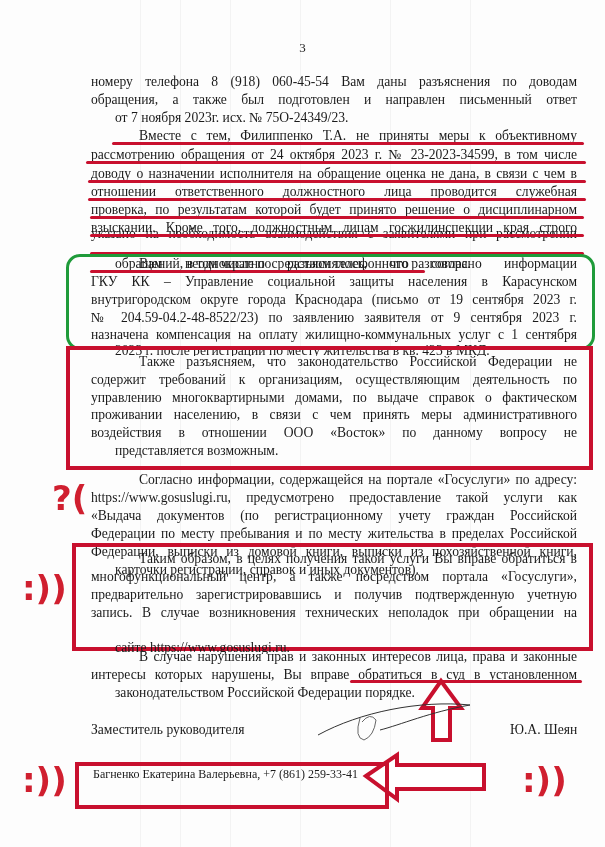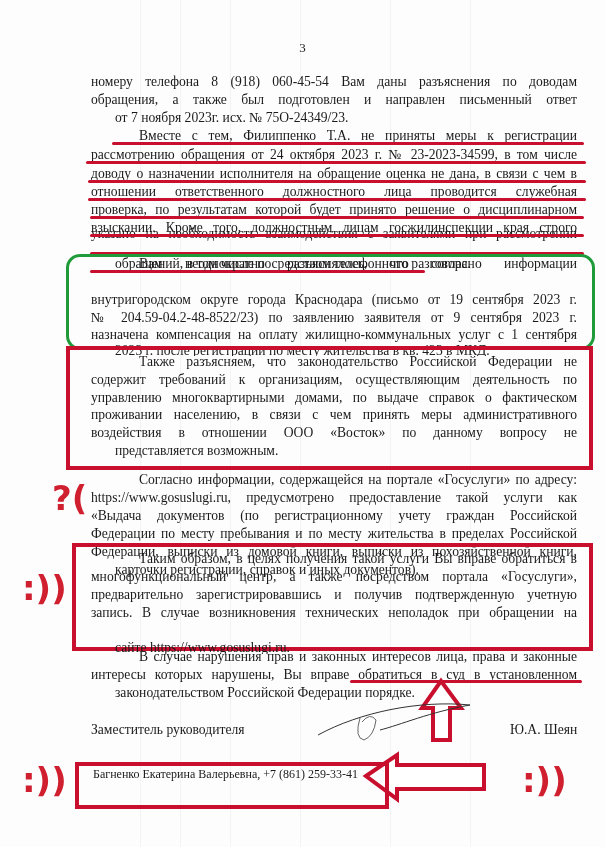--- a/index.html
+++ b/index.html
@@ -27,39 +27,40 @@
     <div class="scan" style="left:300px"></div>
   <div class="scan" style="left:390px"></div>
     <div class="scan" style="left:470px"></div>
 
   <div class="pnum">3</div>
 
   <div class="line" style="top:72px">номеру телефона 8 (918) 060-45-54 Вам даны разъяснения по доводам</div>
   <div class="line" style="top:90px">обращения, а также был подготовлен и направлен письменный ответ</div>
   <div class="line last" style="top:108px">от 7 ноября 2023г.  исх. № 75О-24349/23.</div>
 
-  <div class="line ind" style="top:126px">Вместе с тем, Филиппенко Т.А. не приняты меры к регистрации</div>
+  <div class="line ind" style="top:126px">Вместе с тем, Филиппенко Т.А. не приняты меры к объективному</div>
   <div class="line" style="top:145px">рассмотрению обращения от 24 октября 2023 г. № 23-2023-34599, в том числе</div>
   <div class="line" style="top:164px">доводу о назначении исполнителя на обращение оценка не дана, в связи с чем в</div>
   <div class="line" style="top:182px">отношении ответственного должностного лица проводится служебная</div>
   <div class="line" style="top:200px">проверка, по результатам которой будет принято решение о дисциплинарном</div>
   <div class="line" style="top:218px">взыскании. Кроме того, должностным лицам госжилинспекции края строго</div>
   <div class="line" style="top:224px">указано на необходимость взаимодействия с заявителями при рассмотрении</div>
   <div class="line last" style="top:254px">обращений, в том числе посредством телефонного разговора.</div>
   <div class="ul" style="left:112px;top:142px;width:472px"></div>
   <div class="ul" style="left:86px;top:161px;width:500px"></div>
   <div class="ul" style="left:88px;top:180px;width:498px"></div>
   <div class="ul" style="left:88px;top:198px;width:498px"></div>
   <div class="ul" style="left:90px;top:216px;width:494px"></div>
   <div class="ul" style="left:90px;top:234px;width:494px"></div>
   <div class="ul" style="left:90px;top:252px;width:494px"></div>
   <div class="ul" style="left:90px;top:270px;width:335px"></div>
 
   <div class="box-green" style="left:66px;top:254px;width:523px;height:90px"></div>
   <div class="line ind" style="top:254px">Вам неоднократно разъяснялось, что согласно информации</div>
+  <div class="line" style="top:272px">ГКУ КК – Управление социальной защиты населения в Карасунском</div>
   <div class="line" style="top:290px">внутригородском округе города Краснодара (письмо от 19 сентября 2023 г.</div>
   <div class="line" style="top:308px">№ 204.59-04.2-48-8522/23) по заявлению заявителя от 9 сентября 2023 г.</div>
   <div class="line" style="top:325px">назначена компенсация на оплату жилищно-коммунальных услуг с 1 сентября</div>
   <div class="line last" style="top:341px;clip-path:inset(0 0 4px 0)">2023 г. после регистрации по месту жительства в кв. 423 в МКД.</div>
 
   <div class="box-red" style="left:66px;top:346px;width:519px;height:116px"></div>
   <div class="line ind" style="top:352px">Также разъясняем, что законодательство Российской Федерации не</div>
   <div class="line" style="top:370px">содержит требований к организациям, осуществляющим деятельность по</div>
   <div class="line" style="top:388px">управлению многоквартирными домами, по выдаче справок о фактическом</div>
   <div class="line" style="top:405px">проживании населению, в связи с чем принять меры административного</div>

